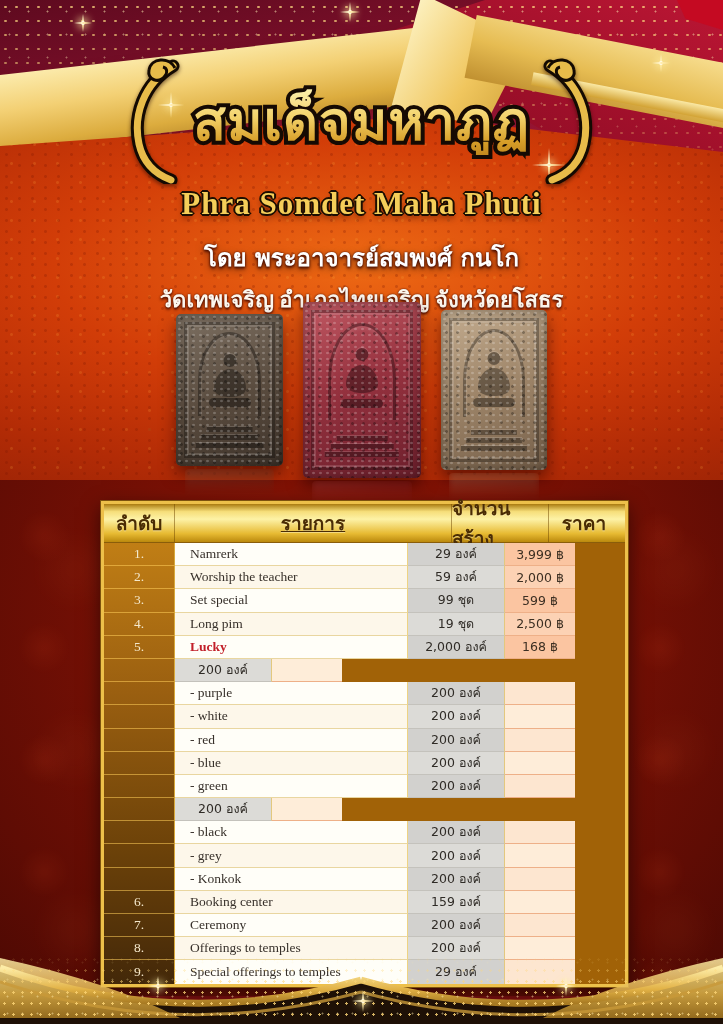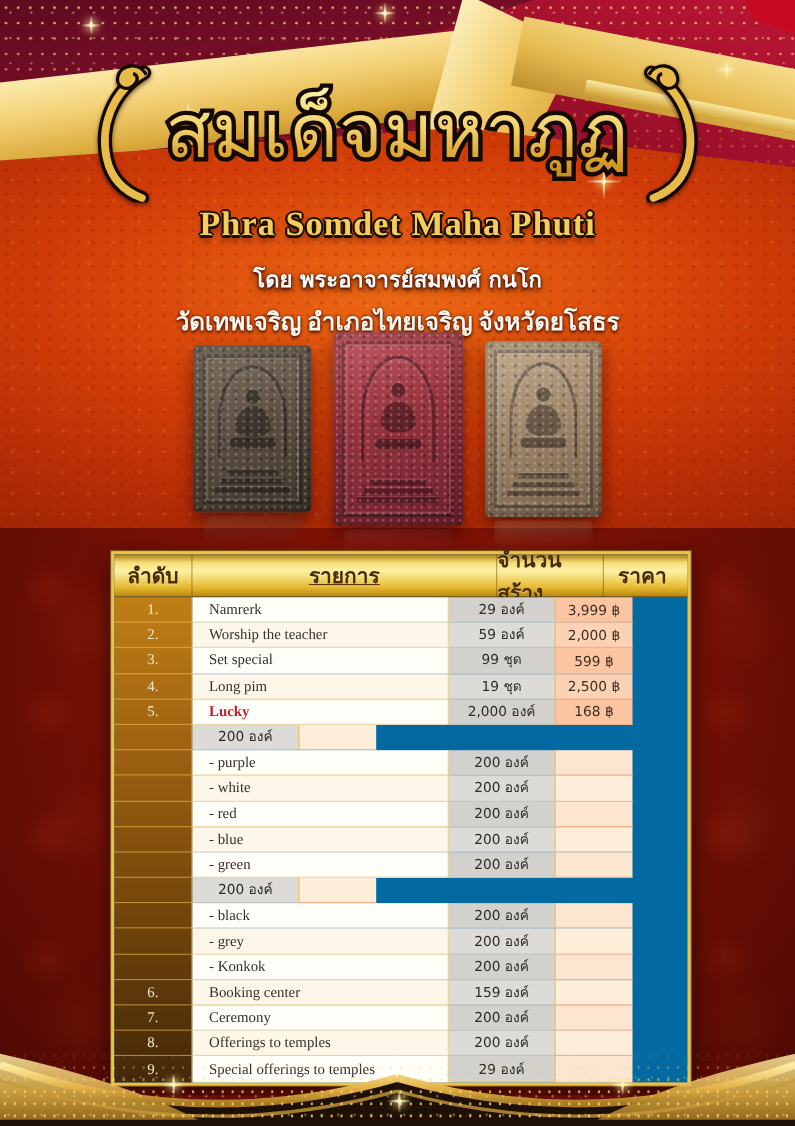--- a/index.html
+++ b/index.html
@@ -52,30 +52,30 @@
   .glint:before{left:50%;top:0;bottom:0;width:2px;transform:translateX(-50%);}
   .glint:after{top:50%;left:0;right:0;height:2px;transform:translateY(-50%) rotate(0.001deg);
     background:linear-gradient(90deg,transparent,#fff3c8 45%,#ffe9a8 55%,transparent);}
   .glint i{position:absolute;left:50%;top:50%;width:4px;height:4px;border-radius:50%;
     transform:translate(-50%,-50%);background:#fffbe8;box-shadow:0 0 8px 3px rgba(255,236,160,.9);}
 
   
   .title-zone{position:absolute;left:0;top:58px;width:723px;text-align:center;}
   .title-row{position:relative;display:flex;align-items:center;justify-content:center;gap:6px;}
   .flourish{width:64px;height:126px;flex:0 0 auto;filter:drop-shadow(0 2px 2px rgba(40,10,0,.6));}
-  .title-th{position:relative;font-size:68px;font-weight:normal;line-height:1.5;
+  .title-th{position:relative;font-size:54px;font-weight:bold;line-height:1.5;
     font-family:"DejaVu Sans",sans-serif;letter-spacing:1px;}
   .title-th .stroke{color:#150a03;-webkit-text-stroke:8px #150a03;}
   .title-th .fill{position:absolute;inset:0;color:transparent;
     background:linear-gradient(180deg,#fdf4b6 5%,#f3d26a 45%,#d79e28 75%,#b67e1a 100%);
     -webkit-background-clip:text;background-clip:text;}
   .title-en{margin-top:2px;font-size:31px;font-weight:bold;letter-spacing:1px;color:#f5ce59;
     text-shadow:-2px 0 0 #1c0e02,2px 0 0 #1c0e02,0 -2px 0 #1c0e02,0 2px 0 #1c0e02,
       -1px -1px 0 #1c0e02,1px 1px 0 #1c0e02,1px -1px 0 #1c0e02,-1px 1px 0 #1c0e02,0 4px 6px rgba(40,5,0,.6);}
-  .byline{margin-top:16px;font-size:20px;font-weight:bold;color:#ffffff;
+  .byline{margin-top:16px;font-size:24px;font-weight:bold;color:#ffffff;
     font-family:"DejaVu Sans",sans-serif;
     text-shadow:0 2px 3px rgba(60,8,0,.9),0 0 2px rgba(60,8,0,.9),0 3px 8px rgba(0,0,0,.5);}
   .temple{margin-top:5px;font-size:22px;font-weight:bold;color:#fdf7ee;
     font-family:Liberation Serif, serif;
     text-shadow:0 2px 3px rgba(60,8,0,.9),0 0 2px rgba(60,8,0,.9);}
 
   
   .amulet-zone{position:absolute;left:0;top:302px;width:723px;display:flex;
     justify-content:center;align-items:center;gap:20px;}
   .am-col{display:flex;flex-direction:column;align-items:center;}
@@ -103,21 +103,21 @@
   .am-base i{display:block;height:5px;margin:3px auto 0;background:rgba(0,0,0,.32);
     box-shadow:0 -1px 0 rgba(255,255,255,.15);}
   .am-base i:nth-child(1){width:62%;}.am-base i:nth-child(2){width:76%;}.am-base i:nth-child(3){width:90%;}
   .reflect{margin-top:3px;width:84%;height:34px;opacity:.3;filter:blur(3px);border-radius:4px;
     -webkit-mask-image:linear-gradient(180deg,rgba(0,0,0,.9),transparent 85%);
     mask-image:linear-gradient(180deg,rgba(0,0,0,.9),transparent 85%);}
 
   
   .table-wrap{position:absolute;left:101px;top:501px;width:521px;
     border:3px solid #edc04a;box-shadow:0 0 0 1px #7d520e,0 6px 18px rgba(0,0,0,.55);
-    background:#0369a1;}
+    background:#a16207;}
   .thead{display:flex;height:38px;
     background:linear-gradient(180deg,#a97a10 0%,#f6de7a 20%,#fdf2a6 40%,#e7ba32 78%,#bb890d 100%);
     border-bottom:1px solid #8a5d0a;}
   .th{display:flex;align-items:center;justify-content:center;
     font-family:"DejaVu Sans",sans-serif;font-weight:bold;font-size:19px;color:#4a2c04;
     border-right:1px solid rgba(110,70,0,.5);box-sizing:border-box;
     text-shadow:0 1px 0 rgba(255,245,200,.5);}
   .th:last-child{border-right:none;}
   .w-no{width:71px;}.w-item{width:277px;text-decoration:underline;}.w-qty{width:97px;}.w-price{width:70px;}
   .tbody{position:relative;}

